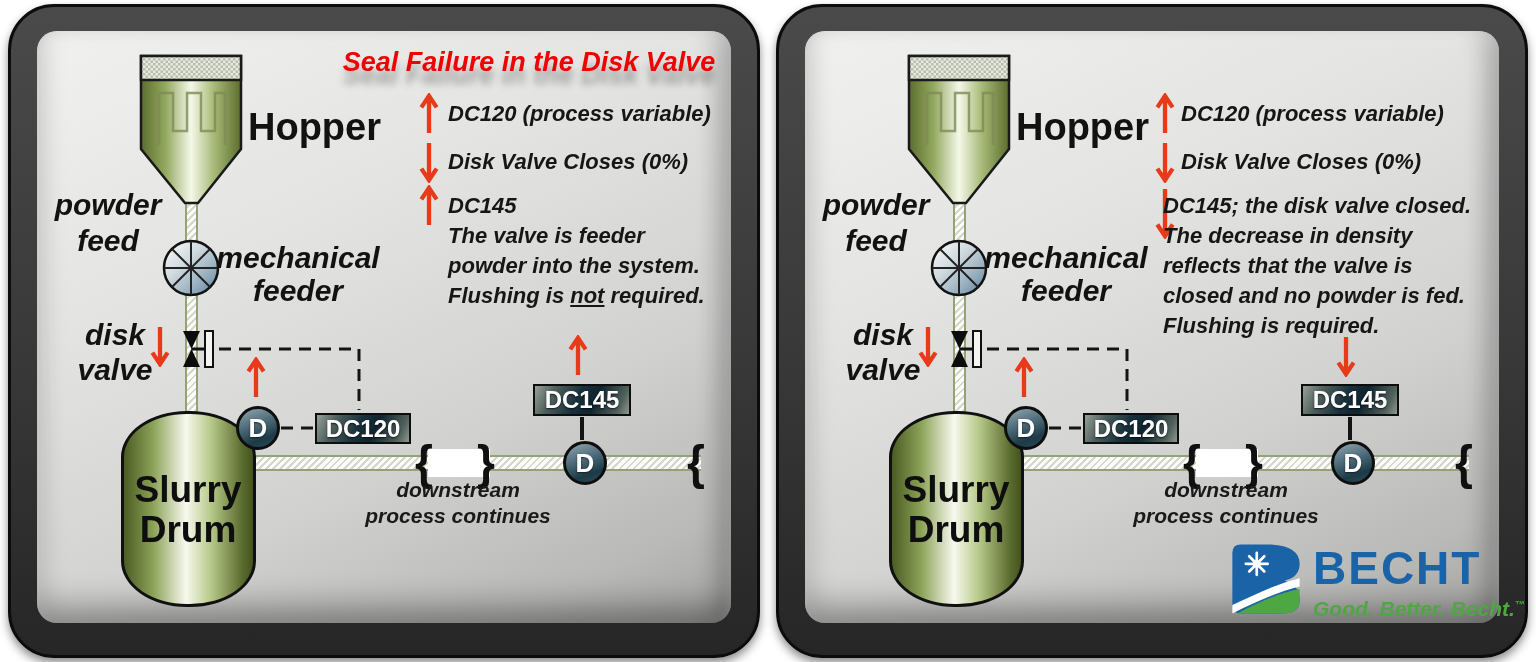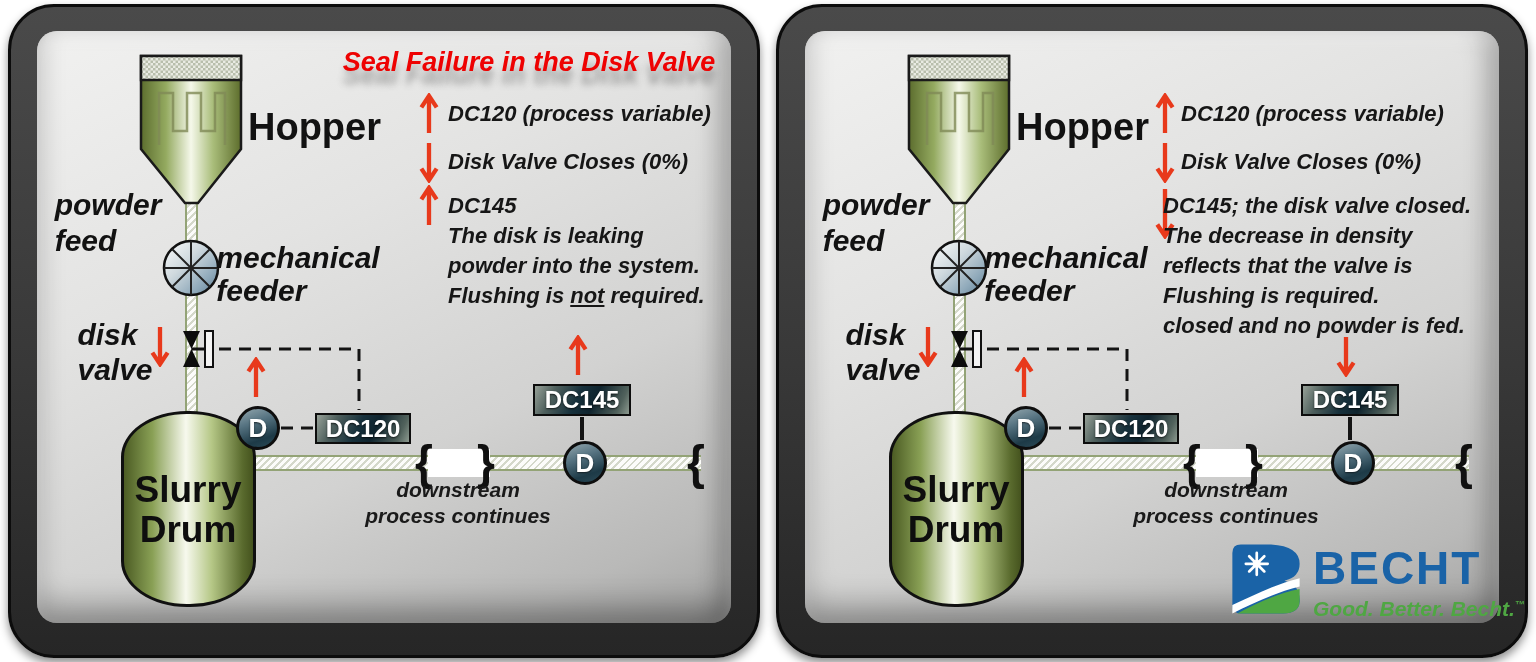--- a/index.html
+++ b/index.html
@@ -25,21 +25,21 @@
     color:#161616; white-space:nowrap; line-height:30px; }
   .ann-block { position:absolute; font-size:22px; font-weight:bold; font-style:italic;
     color:#161616; white-space:nowrap; line-height:30px; }
   .u { text-decoration:underline; }
 
   .arrow { position:absolute; }
   .arrow svg { display:block; }
 
   .lbl { position:absolute; color:#121212; font-weight:bold; }
   .it { font-style:italic; }
-  .ctr { transform:translateX(-50%); }
+  .ctr { transform:translateX(-50%); text-align:center; }
 
   .vpipe { position:absolute; width:13px;
     background:repeating-linear-gradient(135deg,#fcfcfa 0 3px,#d4d8ca 3px 5px);
     border-left:2px solid #93a376; border-right:2px solid #93a376; }
   .hpipe { position:absolute; height:16px;
     background:repeating-linear-gradient(135deg,#fcfcfa 0 3px,#d4d8ca 3px 5px);
     border-top:2px solid #93a376; border-bottom:2px solid #93a376; }
   .pipe-gap { position:absolute; background:#ffffff; }
   .brace { position:absolute; font-size:46px; font-weight:bold; color:#101010;
     line-height:46px; transform:scaleY(1.05); }
@@ -116,21 +116,21 @@
       </div>
     <div class="ann-text" style="left:437px;top:140px">Disk Valve Closes (0%)</div>
 
     <div class="arrow" style="left:407px;top:178px">
       <svg width="22" height="42" viewBox="0 0 22 44">
           <path d="M11,42 V7 M3,15 L11,3 L19,15" stroke="#e8391b" stroke-width="4.5" fill="none"></path>
         </svg>
       </div>
     <div class="ann-block" style="left:437px;top:184px">
       <div>DC145</div>
-      <div>The disk is leaking</div>
+      <div>The valve is feeder</div>
       <div>powder into the system.</div>
       <div><span>Flushing is </span><span class="u">not</span><span> required.</span></div>
     </div>
 
     <div class="vpipe" style="left:174px;top:194px;height:218px"></div>
     <div class="hpipe" style="left:240px;top:448px;width:450px"></div>
     <div class="pipe-gap" style="left:417px;top:442px;width:62px;height:28px"></div>
     <div class="brace" style="left:404px;top:432px">{</div>
     <div class="brace" style="left:466px;top:432px">}</div>
     <div class="brace" style="left:676px;top:432px">{</div>
@@ -225,22 +225,22 @@
 
     <div class="arrow" style="left:375px;top:180px">
       <svg width="22" height="52" viewBox="0 0 22 54">
           <path d="M11,2 V47 M3,39 L11,51 L19,39" stroke="#e8391b" stroke-width="4.5" fill="none"></path>
         </svg>
       </div>
     <div class="ann-block" style="left:384px;top:184px">
       <div>DC145; the disk valve closed.</div>
       <div>The decrease in density</div>
       <div>reflects that the valve is</div>
+      <div>closed and no powder is fed.</div>
       <div>Flushing is required.</div>
-      <div>closed and no powder is fed.</div>
     </div>
 
     <div class="vpipe" style="left:174px;top:194px;height:218px"></div>
     <div class="hpipe" style="left:240px;top:448px;width:450px"></div>
     <div class="pipe-gap" style="left:417px;top:442px;width:62px;height:28px"></div>
     <div class="brace" style="left:404px;top:432px">{</div>
     <div class="brace" style="left:466px;top:432px">}</div>
     <div class="brace" style="left:676px;top:432px">{</div>
 
     <svg class="abs" style="left:0;top:0" width="752" height="650" viewBox="0 0 752 650">

